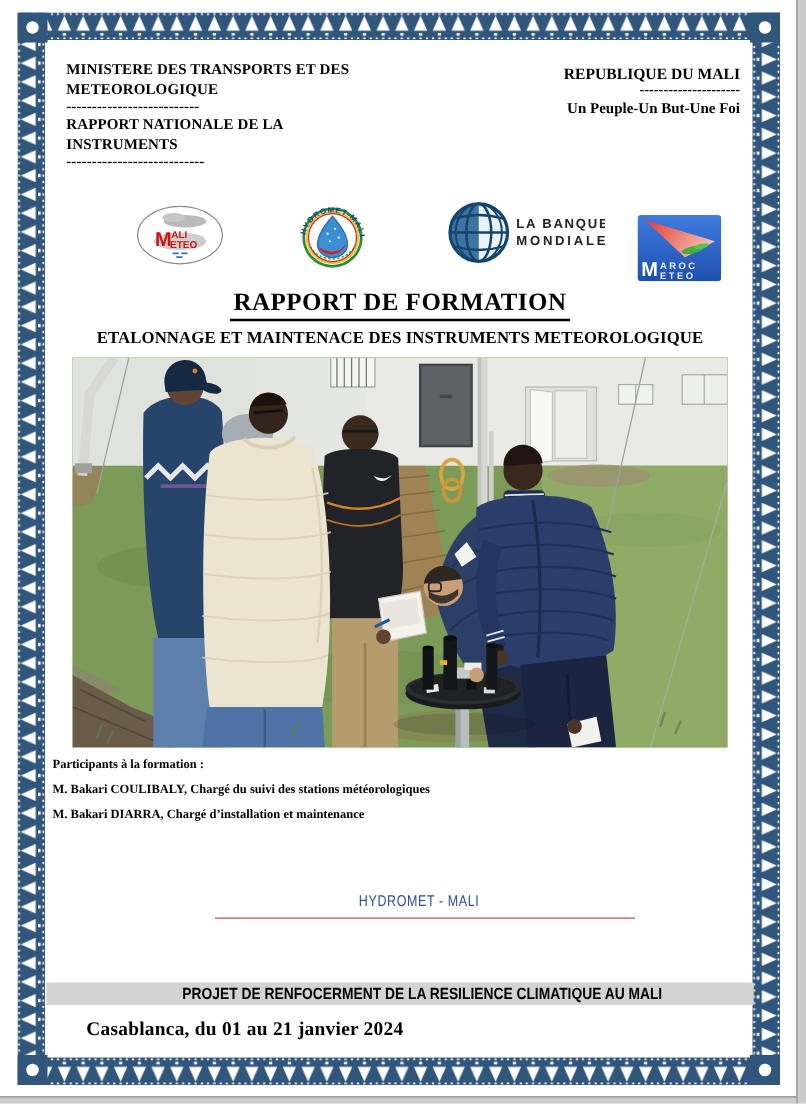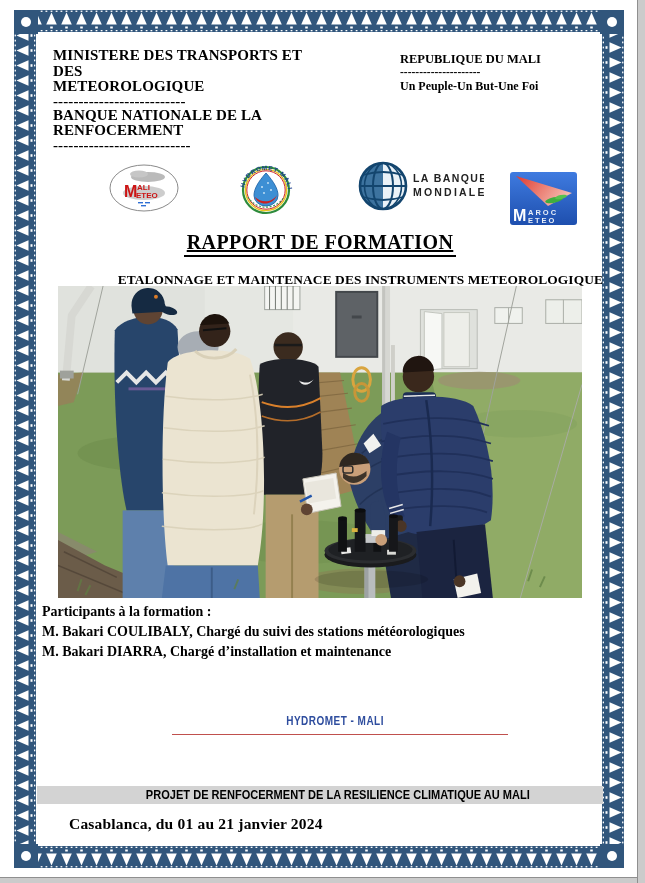--- a/index.html
+++ b/index.html
@@ -12,48 +12,48 @@
     overflow: hidden;
   }
   .viewer { position:absolute; inset:0; background:#ffffff; }
   .page { position:absolute; left:0; top:0; width:637px; height:877px; background:#ffffff; }
   .gutter-right  { position:absolute; left:637px; top:0; width:8px; height:883px; background:#cbcbcb; border-left:1px solid #8f8f8f; }
   .gutter-bottom { position:absolute; left:0; top:877px; width:637px; height:6px; background:#cbcbcb; border-top:1px solid #8f8f8f; }
 
   .frame { position:absolute; left:14px; top:10px; }
 
   .lh-left { position:absolute; left:53px; top:48px; width:270px;
-             font-weight:700; font-size:15px; line-height:15.5px; letter-spacing:.1px; }
+             font-weight:700; font-size:12px; line-height:15.5px; letter-spacing:.1px; }
   .lh-left .sep { line-height:13px; }
-  .lh-right { position:absolute; left:400px; top:51px; width:192px; text-align:left;
+  .lh-right { position:absolute; left:400px; top:51px; width:192px; text-align:right;
               font-weight:700; font-size:12.5px; line-height:16px; }
   .lh-right .sep { line-height:11px; font-size:11.5px; }
   .lh-right .motto { font-size:12px; }
 
   .logo { position:absolute; }
   .logo-mali      { left:108px; top:163px; width:72px;  height:50px; }
   .logo-hydromet  { left:237px; top:159px; width:58px;  height:57px; }
   .logo-worldbank { left:356px; top:158px; width:128px; height:56px; }
   .logo-maroc     { left:510px; top:172px; width:67px;  height:53px; }
 
   .title-block { position:absolute; left:37px; top:231px; width:566px; text-align:center; }
   .title-main  { display:inline-block; font-size:20px; font-weight:700; letter-spacing:.4px;
-                 border-bottom:2.6px solid #000; padding:0 3px 1px;text-decoration:underline; }
-  .title-sub   { position:absolute; left:37px; top:272px; width:566px; text-align:right;
+                 border-bottom:2.6px solid #000; padding:0 3px 1px; }
+  .title-sub   { position:absolute; left:37px; top:262px; width:566px; text-align:center;
                  font-size:13.4px; font-weight:700; letter-spacing:.1px; white-space:nowrap; }
 
   .photo-wrap { position:absolute; left:58px; top:286px; width:524px; height:312px;
                 overflow:hidden; background:#7c9b58; }
   .photo-wrap svg { display:block; }
 
   .participants { position:absolute; left:42px; top:602px; width:556px;
-                  font-weight:700; font-size:14px; line-height:20px; }
+                  font-weight:700; font-size:10px; line-height:20px; }
 
   .hydro-row { position:absolute; left:52px; top:714px; width:566px; text-align:center;
-               color:#2E4D9E; font-family:"Liberation Sans", sans-serif; font-weight:700;
+               color:#2E4D9E; font-family:"Liberation Sans", sans-serif; font-weight:400;
                font-size:12.5px; letter-spacing:.6px; white-space:nowrap; }
   .cond   { display:inline-block; transform:scaleX(.8);  transform-origin:center; }
   .cond85 { display:inline-block; transform:scaleX(.85); transform-origin:center; }
   .redline { position:absolute; left:172px; top:734px; width:336px; height:0;
              border-top:1.7px solid #C0504D; }
 
   .banner { position:absolute; left:37px; top:786px; width:566px; height:18px;
             background:#D3D3D3; text-align:center; line-height:18px; white-space:nowrap;
             font-family:"Liberation Sans", sans-serif; font-weight:700; font-size:13px;padding-left:36px; }
 
@@ -101,22 +101,22 @@
           <circle cx="598" cy="12" r="5"></circle>
         <circle cx="12" cy="846" r="5"></circle>
           <circle cx="598" cy="846" r="5"></circle>
       </g>
     </svg>
 
     <div class="lh-left">
       <div>MINISTERE DES TRANSPORTS ET DES</div>
       <div>METEOROLOGIQUE</div>
       <div class="sep">--------------------------</div>
-      <div>BANQUE NATIONALE DE LA</div>
-      <div>RENFOCERMENT</div>
+      <div>RAPPORT NATIONALE DE LA</div>
+      <div>INSTRUMENTS</div>
       <div class="sep">---------------------------</div>
     </div>
     <div class="lh-right">
       <div>REPUBLIQUE DU MALI</div>
       <div class="sep">---------------------</div>
       <div class="motto">Un Peuple-Un But-Une Foi</div>
     </div>
 
     <div class="logo logo-mali">
       <svg viewBox="0 0 72 50" width="72" height="50">

